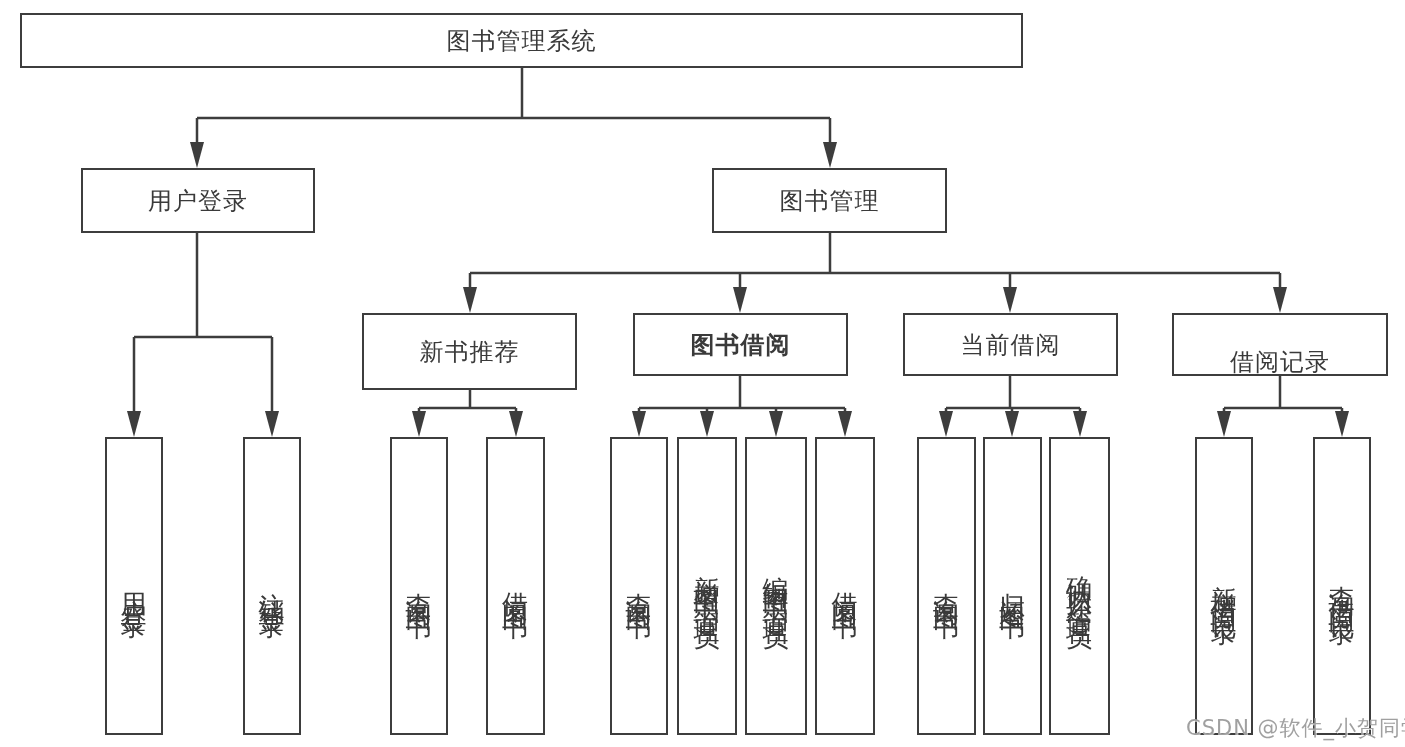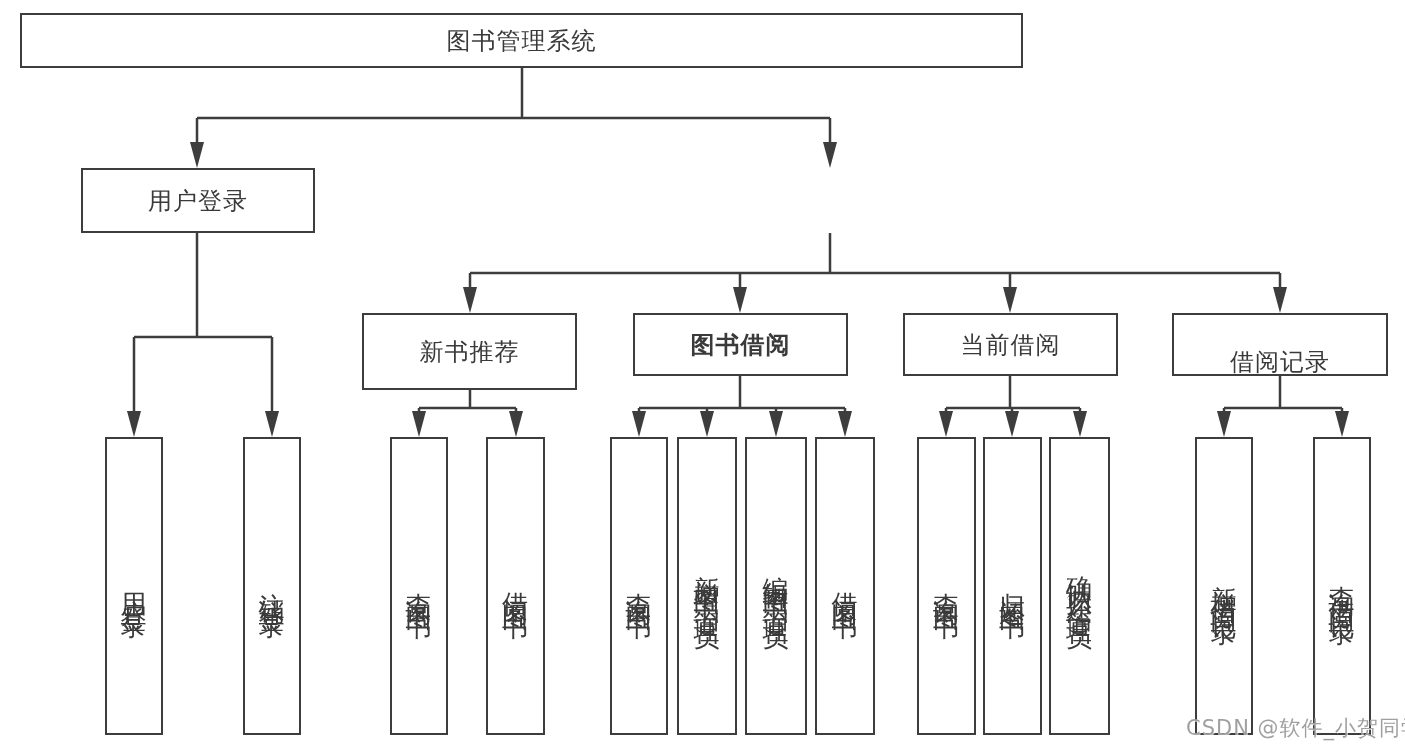--- a/index.html
+++ b/index.html
@@ -91,20 +91,23 @@
     </g>
   </svg>
 
   <div class="node h-node" style="left:20px;top:13px;width:1003px;height:55px;">
     <span>图书管理系统</span>
   </div>
 
   <div class="node h-node" style="left:81px;top:168px;width:234px;height:65px;">
     <span>用户登录</span>
   </div>
+  <div class="node h-node" style="left:712px;top:168px;width:235px;height:65px;">
+    <span>图书管理</span>
+  </div>
 
   <div class="node h-node" style="left:362px;top:313px;width:215px;height:77px;">
     <span>新书推荐</span>
   </div>
   <div class="node h-node" style="left:633px;top:313px;width:215px;height:63px;font-weight:bold;">
     <span>图书借阅</span>
   </div>
   <div class="node h-node" style="left:903px;top:313px;width:215px;height:63px;">
     <span>当前借阅</span>
   </div>

